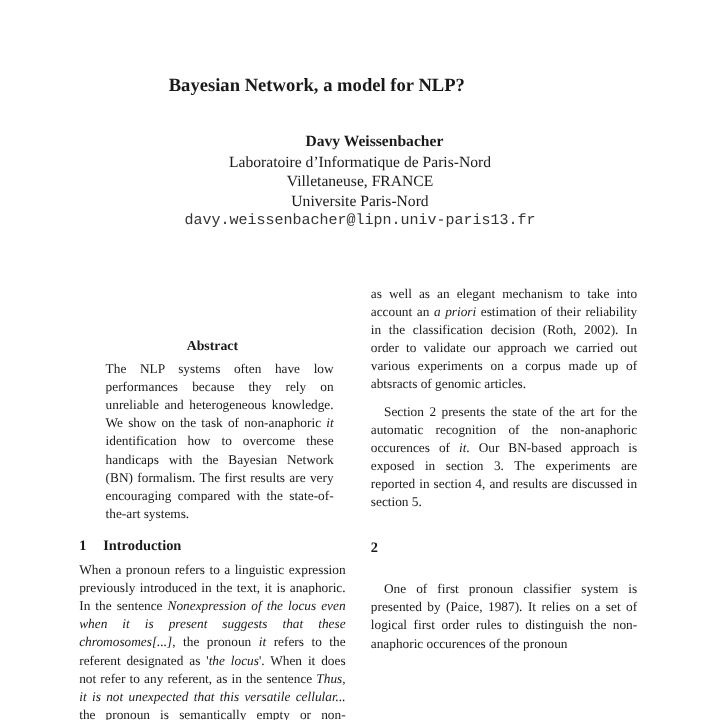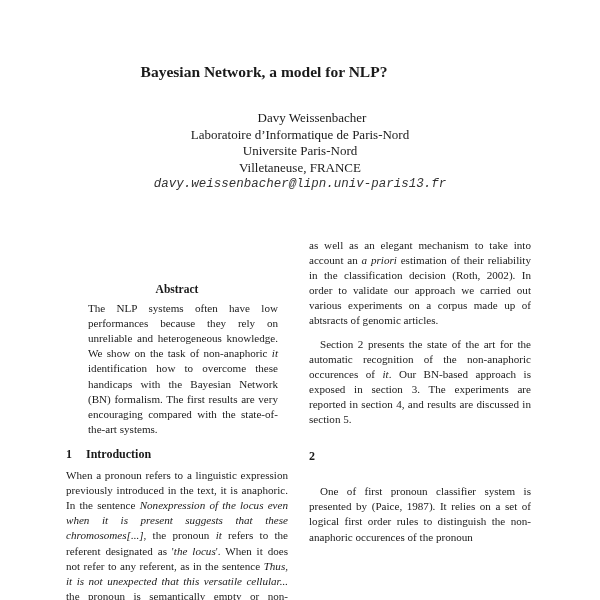--- a/index.html
+++ b/index.html
@@ -2,22 +2,22 @@
 <html><head>
 <meta charset="utf-8">
 <style>
   html, body { margin: 0; padding: 0; background: #ffffff; }
   body { width: 600px; height: 600px; overflow: hidden; position: relative;
          font-family: "Liberation Serif", serif; color: #1a1a1a; }
   .title { position: absolute; top: 63px; left: 0; width: 528px; text-align: center;
            font-weight: bold; font-size: 15.5px; }
   .author-block { position: absolute; top: 110px; left: 0; width: 600px; text-align: center;
                   font-size: 13px; line-height: 16.5px; }
-  .author-name { font-weight: normal; padding-left: 24px; }
-  .email { font-family: "Liberation Mono", monospace; font-size: 12.5px; color: #333; font-style: italic; }
+  .author-name { font-weight: bold; padding-left: 24px; }
+  .email { font-family: "Liberation Mono", monospace; font-size: 12.5px; color: #333; }
   .col { position: absolute; width: 222px; font-size: 11.1px; line-height: 15.1px; text-align: justify; }
   .col-left { left: 66px; top: 238px; }
   .col-right { left: 309px; top: 238px; }
   .abstract-head { text-align: center; font-weight: bold; font-size: 11.5px; margin-bottom: 4px; margin-top: 44px; }
   .abstract-body { padding: 0 10px 0 22px; text-align: justify; }
   .sec-head { font-weight: bold; font-size: 12px; margin: 10px 0 6px 0; display: flex; }
   .sec-num { width: 20px; flex: none; }
   .para { margin: 0; text-indent: 0; }
   .para.indent { text-indent: 11px; }
   .gap { height: 8px; }
@@ -25,22 +25,22 @@
   p { margin: 0; }
 </style>
 </head>
 <body>
 
 <div class="title">Bayesian Network, a model for NLP?</div>
 
 <div class="author-block">
   <div class="author-name">Davy Weissenbacher</div>
   <div>Laboratoire d’Informatique de Paris-Nord</div>
+  <div>Villetaneuse, FRANCE</div>
   <div>Universite Paris-Nord</div>
-  <div>Villetaneuse, FRANCE</div>
   <div class="email">davy.weissenbacher@lipn.univ-paris13.fr</div>
 </div>
 
 <div class="col col-left">
   <div class="abstract-head">Abstract</div>
   <div class="abstract-body">
     <span>The NLP systems often have low performances because they rely on unreliable and heterogeneous knowledge. We show on the task of non-anaphoric </span><i>it</i><span> identification how to overcome these handicaps with the Bayesian Network (BN) formalism. The first results are very encouraging compared with the state-of-the-art systems.</span>
   </div>
 
   <div class="sec-head">

